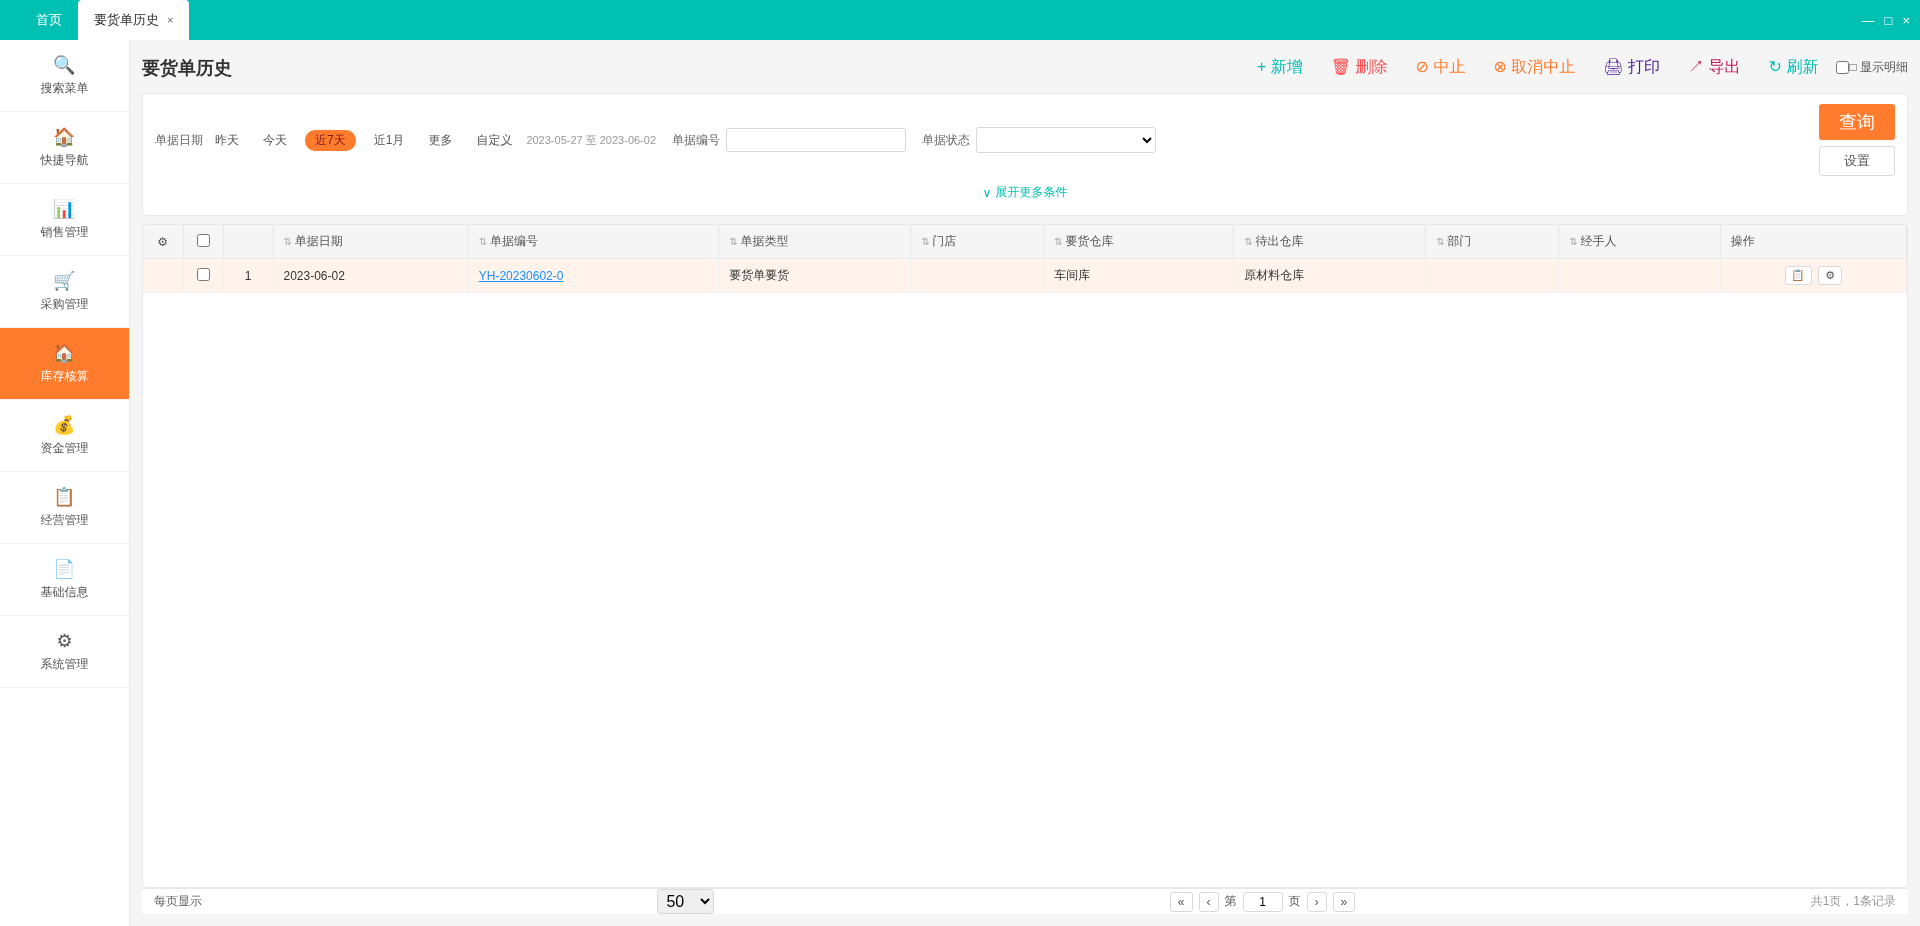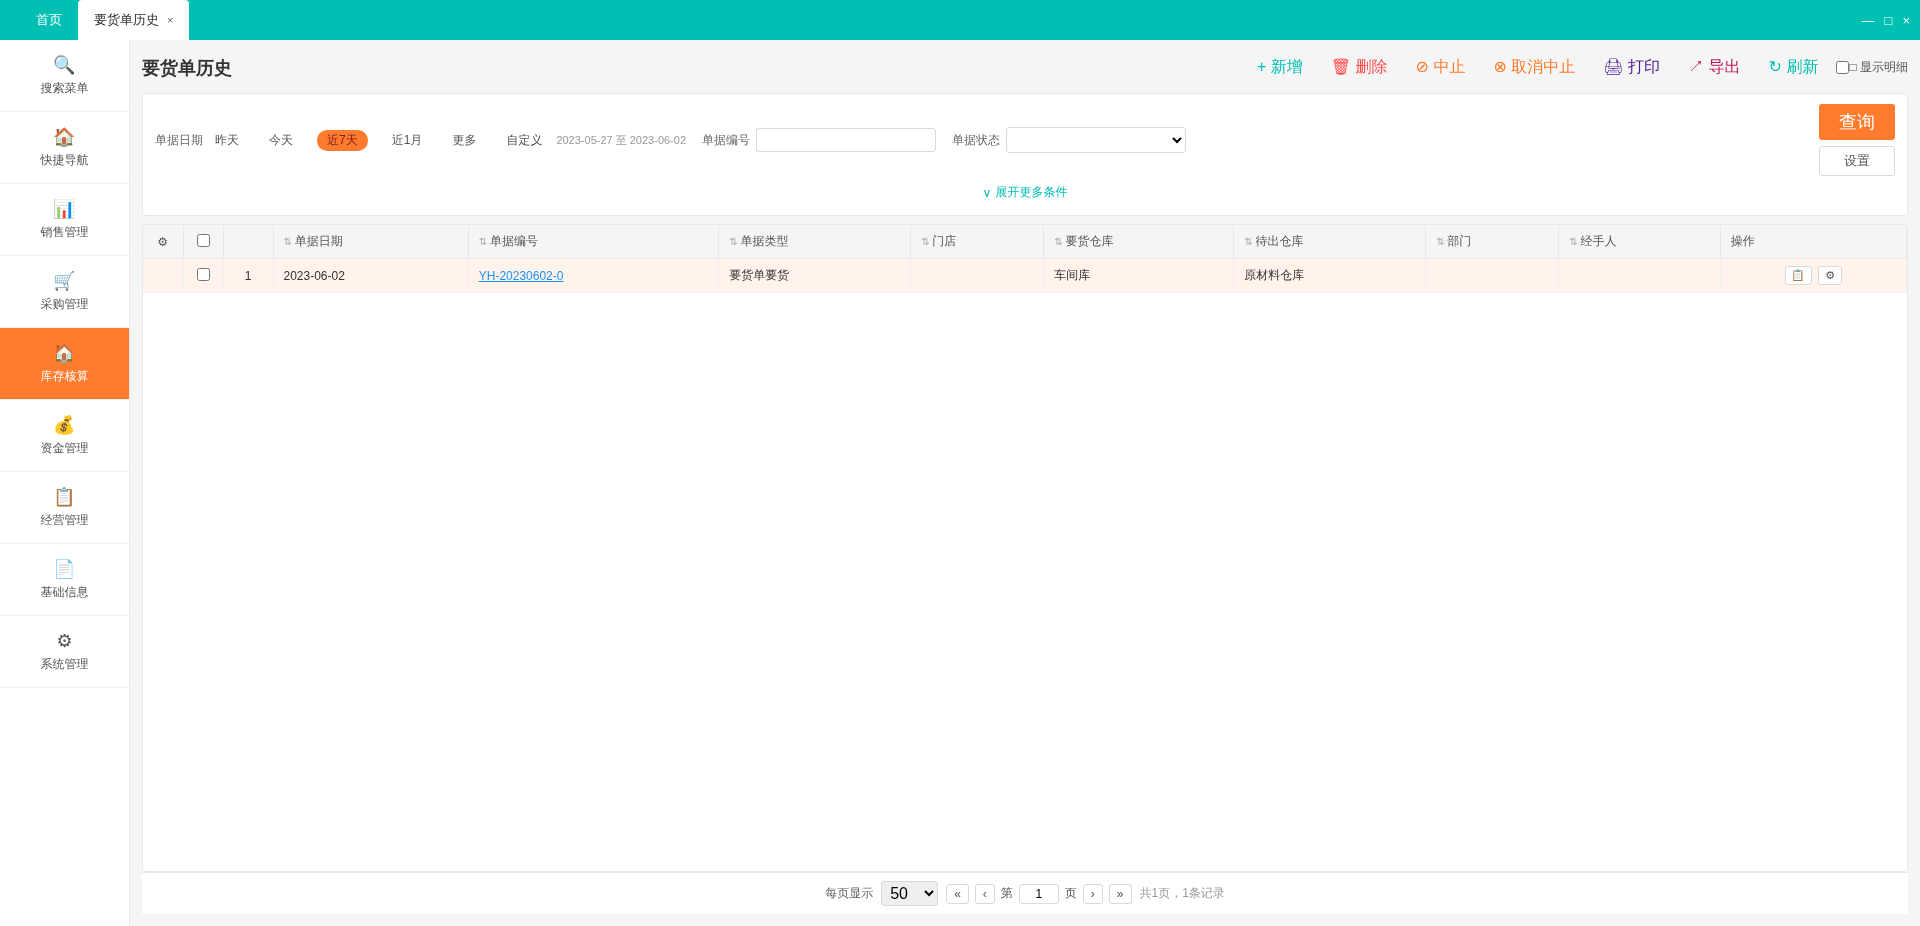--- a/index.html
+++ b/index.html
@@ -164,21 +164,21 @@
       align-items: center;
       gap: 6px;
     }
     .filter-label {
       font-size: 12px;
       color: #666;
       white-space: nowrap;
     }
     .date-shortcuts {
       display: flex;
-      gap: 18px;
+      gap: 12px;
       align-items: center;
     }
     .date-shortcut {
       padding: 2px 6px;
       border-radius: 3px;
       cursor: pointer;
       font-size: 12px;
       color: #555;
     }
     .date-shortcut.active {
@@ -329,22 +329,22 @@
       background: #fffaf5;
       border-top: 1px solid #e8e8e8;
       font-size: 12px;
       color: #666;
     }
 
     
     .pagination {
       display: flex;
       align-items: center;
-      justify-content: center;
-      padding: 8px 12px;
+      justify-content: space-between;
+      padding: 0 12px;
       background: white;
       border-top: 1px solid #e8e8e8;
       font-size: 12px;
       color: #555;
       gap: 8px;
       flex-shrink: 0;
     }
     .pagination .page-size-label { color: #666; }
     .pagination select {
       border: 1px solid #d9d9d9;

